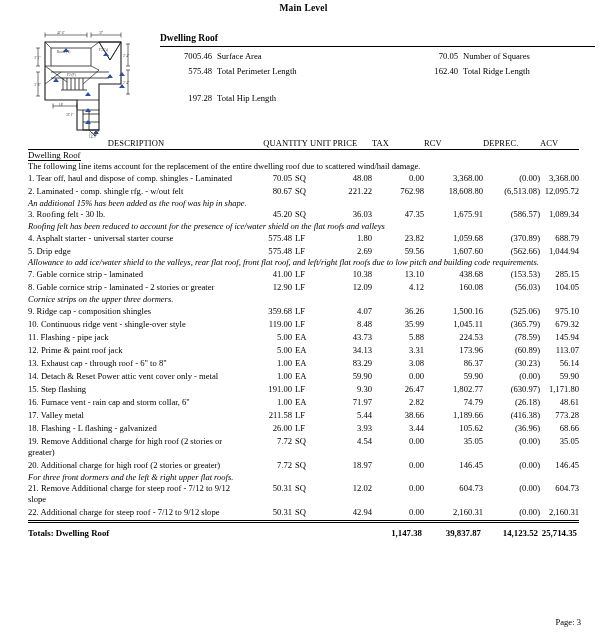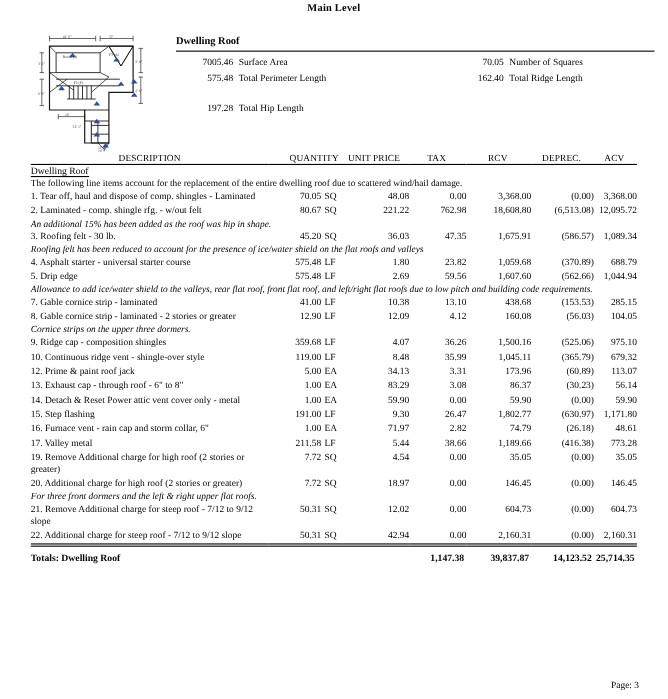--- a/index.html
+++ b/index.html
@@ -106,21 +106,21 @@
   .col-dep   { width: 57px; }
   .col-acv   { width: 39px; }
 
   thead th {
     font-weight: bold;
     font-size: 8.5px;
     letter-spacing: 0.1px;
     padding-bottom: 2px;
   }
   thead th.h-left  { text-align: center; }
-  thead th.h-right { text-align: center; padding-right: 2px; }
+  thead th.h-right { text-align: left; padding-right: 2px; }
   thead th.h-qty   { text-align: right; padding-right: 2px; }
 
   .hdr-rule td {
     border-bottom: 1px solid #000;
     height: 1px;
     padding: 0;
     line-height: 0;
     font-size: 0;
   }
 
@@ -412,20 +412,29 @@
         <tr class="item">
           <td class="d-desc">10.  Continuous ridge vent - shingle-over style</td>
           <td class="d-qty"><span class="qty-val">119.00</span><span class="qty-unit">LF</span></td>
           <td class="d-num">8.48</td>
           <td class="d-num">35.99</td>
           <td class="d-num">1,045.11</td>
           <td class="d-num">(365.79)</td>
           <td class="d-num">679.32</td>
         </tr>
         <tr class="item">
+          <td class="d-desc">11.  Flashing - pipe jack</td>
+          <td class="d-qty"><span class="qty-val">5.00</span><span class="qty-unit">EA</span></td>
+          <td class="d-num">43.73</td>
+          <td class="d-num">5.88</td>
+          <td class="d-num">224.53</td>
+          <td class="d-num">(78.59)</td>
+          <td class="d-num">145.94</td>
+        </tr>
+        <tr class="item">
           <td class="d-desc">12.  Prime &amp; paint roof jack</td>
           <td class="d-qty"><span class="qty-val">5.00</span><span class="qty-unit">EA</span></td>
           <td class="d-num">34.13</td>
           <td class="d-num">3.31</td>
           <td class="d-num">173.96</td>
           <td class="d-num">(60.89)</td>
           <td class="d-num">113.07</td>
         </tr>
         <tr class="item">
           <td class="d-desc">13.  Exhaust cap - through roof - 6" to 8"</td>
@@ -466,20 +475,29 @@
         <tr class="item">
           <td class="d-desc">17.  Valley metal</td>
           <td class="d-qty"><span class="qty-val">211.58</span><span class="qty-unit">LF</span></td>
           <td class="d-num">5.44</td>
           <td class="d-num">38.66</td>
           <td class="d-num">1,189.66</td>
           <td class="d-num">(416.38)</td>
           <td class="d-num">773.28</td>
         </tr>
         <tr class="item">
+          <td class="d-desc">18.  Flashing - L flashing - galvanized</td>
+          <td class="d-qty"><span class="qty-val">26.00</span><span class="qty-unit">LF</span></td>
+          <td class="d-num">3.93</td>
+          <td class="d-num">3.44</td>
+          <td class="d-num">105.62</td>
+          <td class="d-num">(36.96)</td>
+          <td class="d-num">68.66</td>
+        </tr>
+        <tr class="item">
           <td class="d-desc">19.  Remove Additional charge for high roof (2 stories or greater)</td>
           <td class="d-qty"><span class="qty-val">7.72</span><span class="qty-unit">SQ</span></td>
           <td class="d-num">4.54</td>
           <td class="d-num">0.00</td>
           <td class="d-num">35.05</td>
           <td class="d-num">(0.00)</td>
           <td class="d-num">35.05</td>
         </tr>
         <tr class="item">
           <td class="d-desc">20.  Additional charge for high roof (2 stories or greater)</td>

